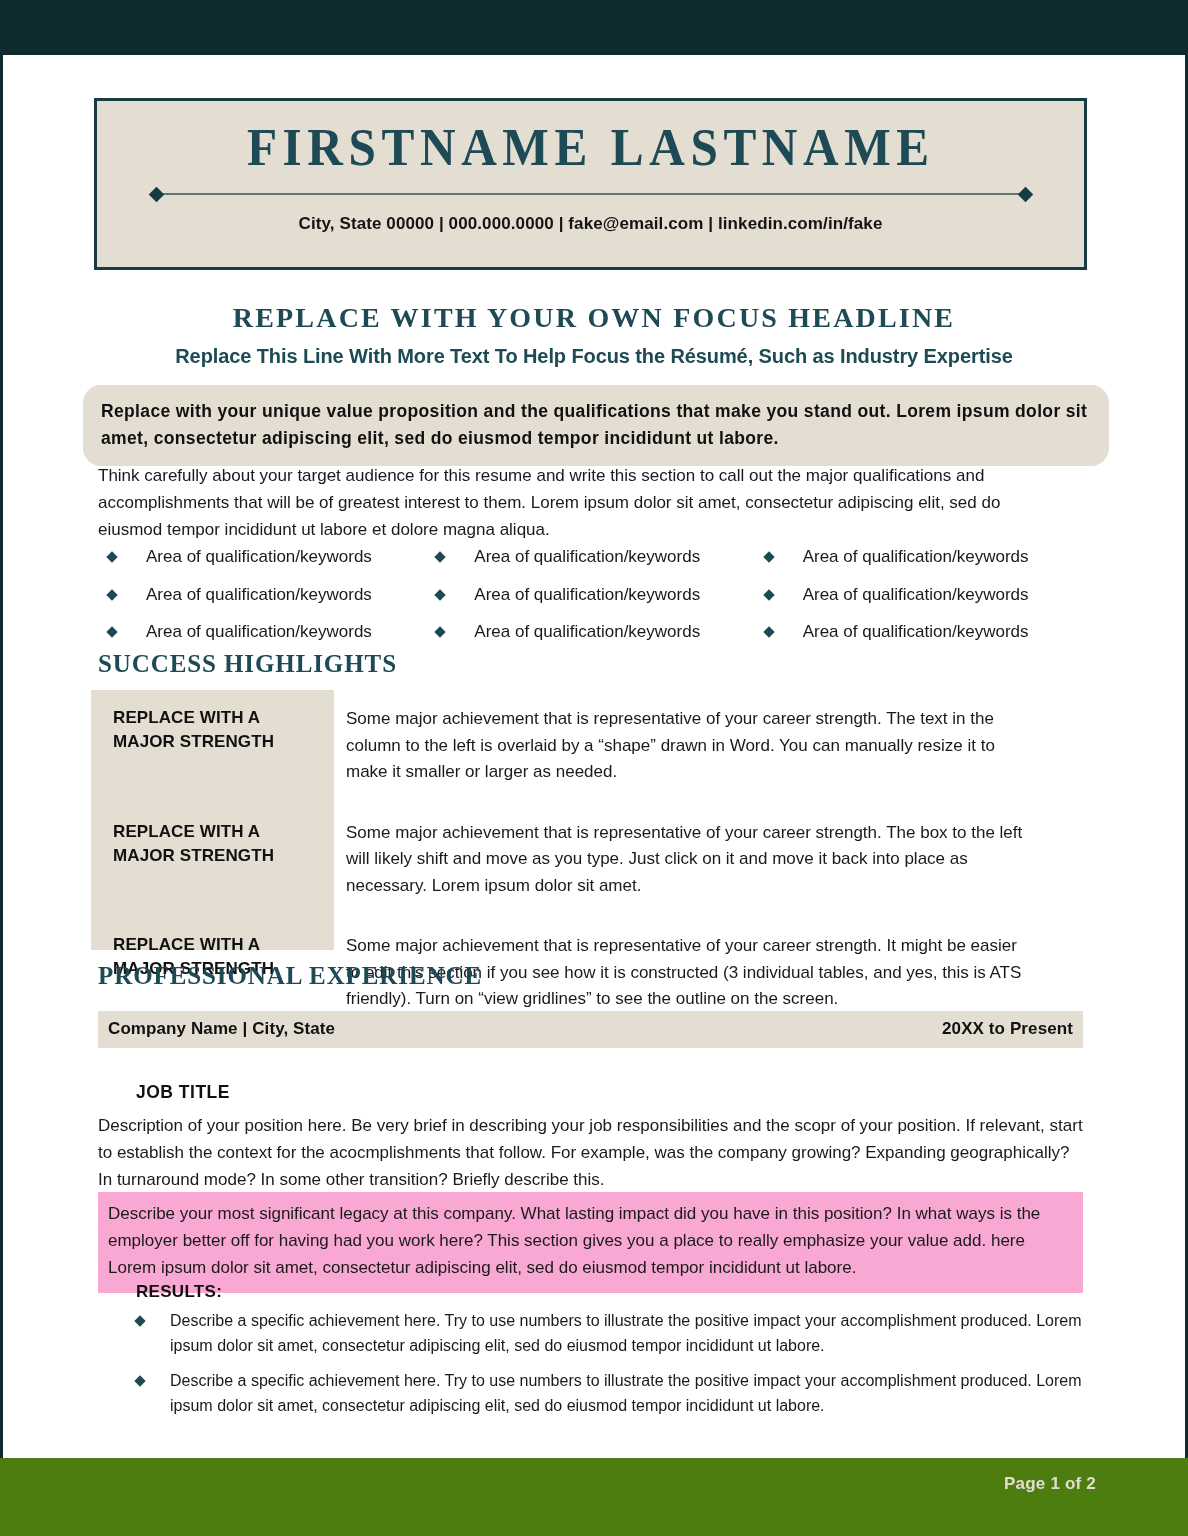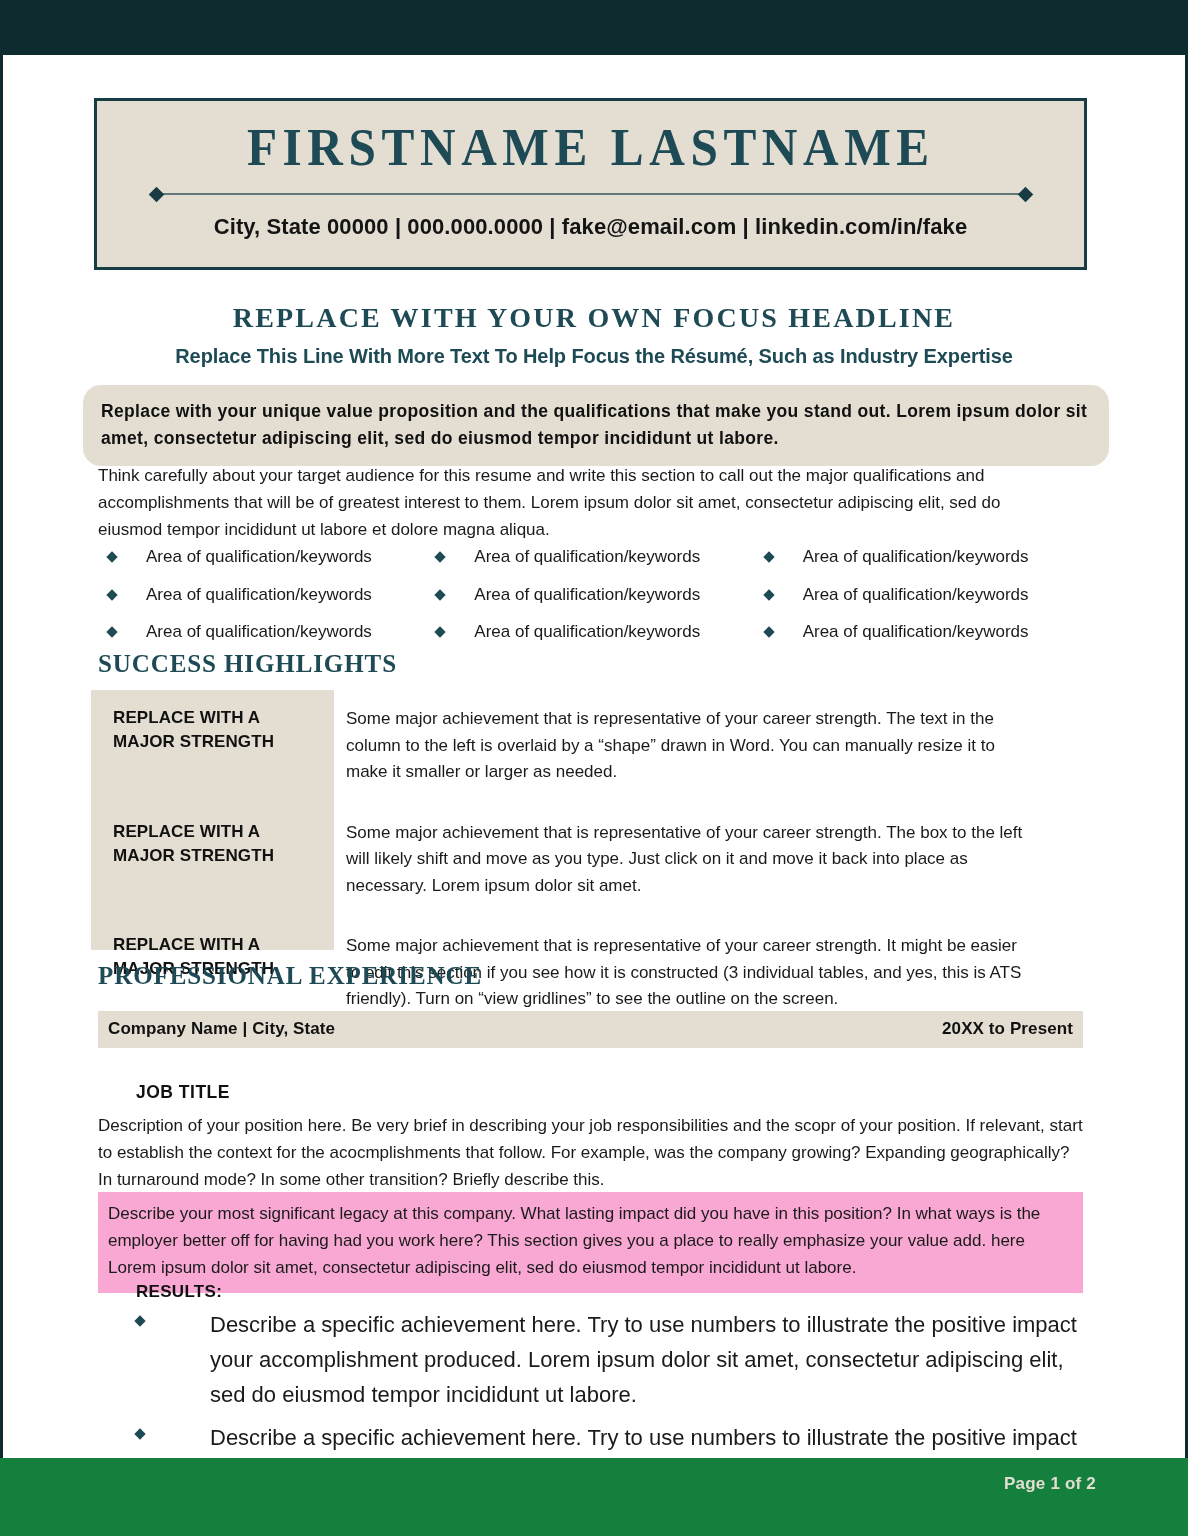--- a/index.html
+++ b/index.html
@@ -25,21 +25,21 @@
   .bar-top {
     position: absolute;
     left: -3px; top: 0;
     width: 1188px; height: 55px;
     background: #0e2b30;
   }
   .bar-bottom {
     position: absolute;
     left: -3px; bottom: 0;
     width: 1188px; height: 78px;
-    background: #15803d;
+    background: #4d7c0f;
     display: flex;
     align-items: flex-start;
     justify-content: flex-end;
   }
   .page-num {
     color: #e4ded2;
     font-size: 17px;
     font-weight: bold;
     padding: 16px 92px 0 0;
     letter-spacing: .2px;
@@ -81,21 +81,21 @@
     transform: rotate(45deg);
     flex: 0 0 auto;
   }
   .dline {
     flex: 1 1 auto;
     height: 1.5px;
     background: #63767a;
   }
   .contact {
     margin-top: 14px;
-    font-size: 22px;
+    font-size: 17px;
     font-weight: bold;
     color: #141414;
     letter-spacing: .1px;
     white-space: nowrap;
   }
 
   
   .focus-headline {
     position: absolute;
     left: 0; top: 302px;
@@ -287,24 +287,23 @@
   }
   .res-bullet {
     width: 8px; height: 8px;
     background: #1d4a54;
     transform: rotate(45deg);
     margin: 9px 26px 0 0;
     flex: 0 0 auto;
   }
   .res-text {
     flex: 1 1 auto;
-    font-size: 22px;
+    font-size: 16px;
     line-height: 1.58;
     color: #1a1a1a;
-    margin-left: 40px;
   }
 </style>
 </head>
 <body>
 
 <div class="page">
 
   <div class="bar-top"></div>
 
   <div class="name-box">

